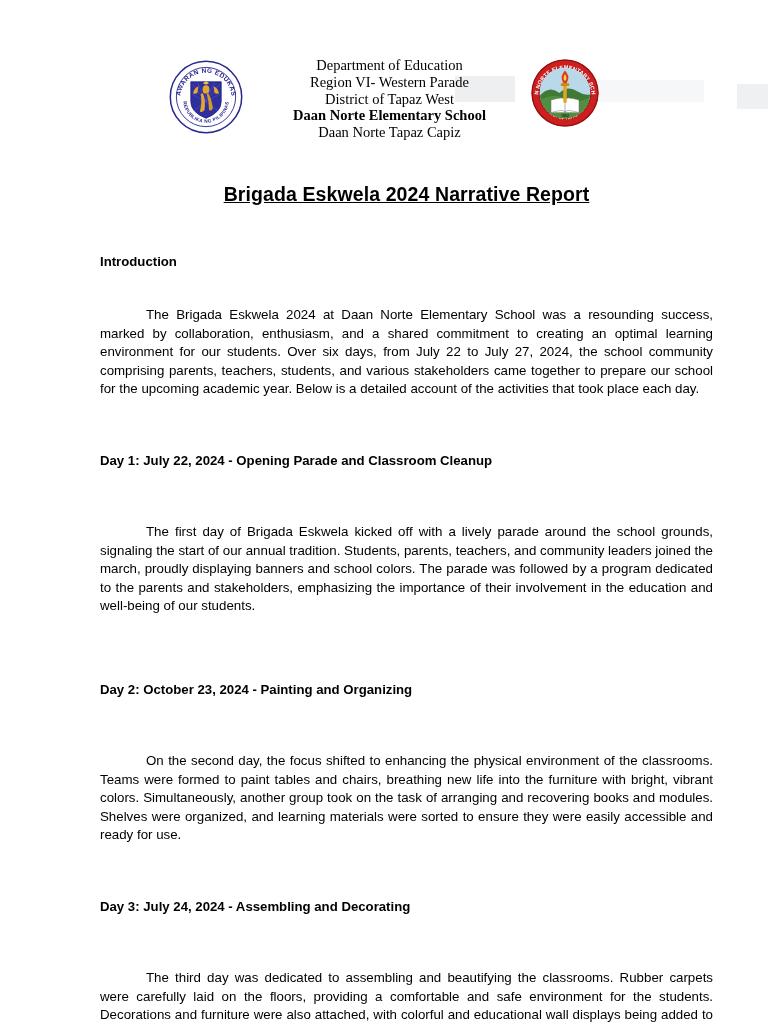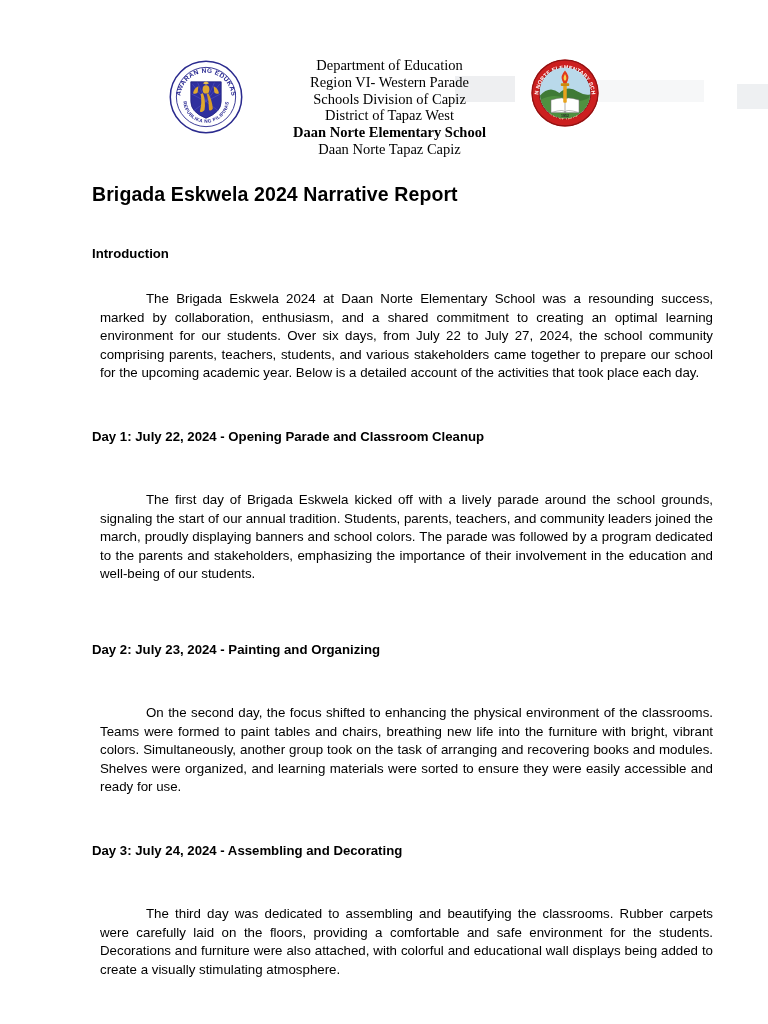--- a/index.html
+++ b/index.html
@@ -48,36 +48,38 @@
     margin-left: 31px;
   }
   .lh-text .bold { font-weight: bold; }
 
   
   .doc-title {
     position: absolute;
     left: 92px;
     width: 629px;
     top: 183px;
+    text-align: center;
     font-size: 19.5px;
     font-weight: bold;
     letter-spacing: 0.1px;
+    text-decoration: underline;
   }
 
   
   .body-col {
     position: absolute;
     left: 92px;
     top: 245px;
     width: 629px;
   }
   .sec-head {
     font-size: 13.2px;
     font-weight: bold;
-    margin: 0;
+    margin: 8px;
     line-height: 18px;
   }
   .para {
     font-size: 13.3px;
     line-height: 18.6px;
     text-align: justify;
     text-justify: inter-word;
     margin: 8px;
     text-indent: 46px;
     hyphens: none;
@@ -131,21 +133,20 @@
         <path d="M46 45 q4 10 2 22 q-3 4 -6 2 q3 -12 1 -23 Z" fill="#e0a82e"></path>
         <path d="M53 45 q5 9 6 20 q-2 4 -5 2 q0 -12 -3 -21 Z" fill="#d79c26"></path>
         <path d="M40 36 q-6 3 -7 9 q3 2 6 -1 Z" fill="#e0a82e"></path>
         <path d="M60 36 q6 3 7 9 q-3 2 -6 -1 Z" fill="#e0a82e"></path>
       </svg>
     </div>
 
     <div class="lh-text">
       <div>Department of Education</div>
       <div>Region VI- Western Parade</div>
-      <div>Schools Division of Capiz</div>
       <div>District of Tapaz West</div>
       <div class="bold">Daan Norte Elementary School</div>
       <div>Daan Norte Tapaz Capiz</div>
     </div>
 
     <div class="lh-logo-right">
       <svg viewBox="0 0 100 100" width="70" height="70" aria-hidden="true">
         <circle cx="50" cy="50" r="48" fill="#cc1f1f"></circle>
         <circle cx="50" cy="50" r="47" fill="none" stroke="#8e1212" stroke-width="1.6"></circle>
         <circle cx="50" cy="50" r="37" fill="#b9d9ea" stroke="#8e1212" stroke-width="1.4"></circle>
@@ -189,21 +190,21 @@
 
     <div class="gap-xl"></div>
 
     <div class="sec-head">Day 1: July 22, 2024 - Opening Parade and Classroom Cleanup</div>
     <div class="gap-xl"></div>
     <p class="para">The first day of Brigada Eskwela kicked off with a lively parade around the school grounds, signaling the start of our annual tradition. Students, parents, teachers, and community leaders joined the march, proudly displaying banners and school colors. The parade was followed by a program dedicated to the parents and stakeholders, emphasizing the importance of their involvement in the education and well-being of our students.</p>
     <div class="gap-sm"></div>
 
     <div class="gap-xl"></div>
 
-    <div class="sec-head">Day 2: July 23, 2024 - Painting and Organizing</div>
+    <div class="sec-head">Day 2: October 23, 2024 - Painting and Organizing</div>
     <div class="gap-xl"></div>
     <p class="para">On the second day, the focus shifted to enhancing the physical environment of the classrooms. Teams were formed to paint tables and chairs, breathing new life into the furniture with bright, vibrant colors. Simultaneously, another group took on the task of arranging and recovering books and modules. Shelves were organized, and learning materials were sorted to ensure they were easily accessible and ready for use.</p>
 
     <div class="gap-xl"></div>
 
     <div class="sec-head">Day 3: July 24, 2024 - Assembling and Decorating</div>
     <div class="gap-xl"></div>
     <p class="para">The third day was dedicated to assembling and beautifying the classrooms. Rubber carpets were carefully laid on the floors, providing a comfortable and safe environment for the students. Decorations and furniture were also attached, with colorful and educational wall displays being added to create a visually stimulating atmosphere.</p>
 
     <div class="gap-xl"></div>

